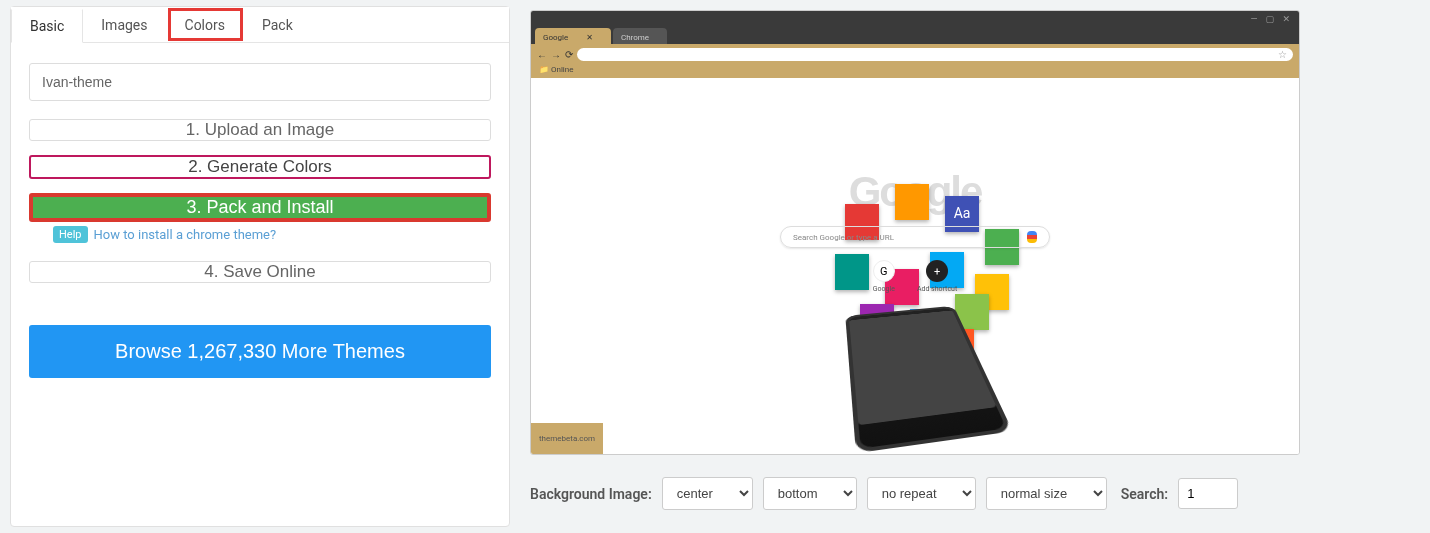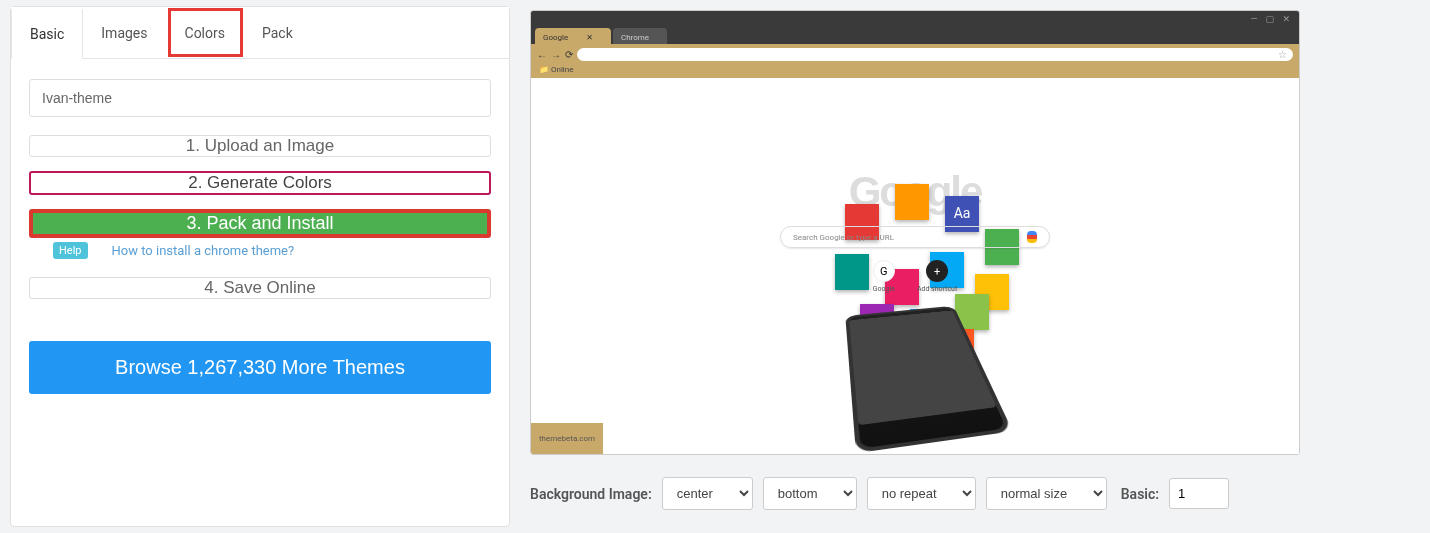--- a/index.html
+++ b/index.html
@@ -16,21 +16,21 @@
       background: #fff;
       margin: 6px 0 6px 10px;
       border: 1px solid #e0e0e0;
       border-radius: 4px;
       overflow: visible;
     }
     .tabs {
       display: flex;
       border-bottom: 1px solid #e5e5e5;
       background: #fff;
-      height: 52px;
+      height: 36px;
       align-items: stretch;
     }
     .tab {
       padding: 10px 18px;
       cursor: pointer;
       color: #555;
       font-size: 14px;
       border-right: 1px solid transparent;
       display: flex;
       align-items: center;
@@ -80,21 +80,21 @@
     .step-button.primary {
       background: #4CAF50;
       color: #fff;
       border: 4px solid #d9392f;
       font-size: 18px;
       margin-bottom: 4px;
     }
     .help-row {
       display: flex;
       align-items: center;
-      gap: 24px;
+      gap: 6px;
       margin-bottom: 18px;
       padding-left: 24px;
     }
     .help-badge {
       background: #4fc3d9;
       color: #fff;
       font-size: 11px;
       padding: 2px 6px;
       border-radius: 3px;
     }
@@ -401,16 +401,16 @@
       <div class="watermark">themebeta.com</div>
     </div>
   </div>
 
   <div class="bg-controls">
     <span class="bg-label">Background Image:</span>
     <select class="bg-select"><option>center</option></select>
     <select class="bg-select"><option>bottom</option></select>
     <select class="bg-select"><option>no repeat</option></select>
     <select class="bg-select"><option>normal size</option></select>
-    <span class="scale-label">Basic:</span>
+    <span class="scale-label">Search:</span>
     <input class="scale-input" value="1" style="">
   </div>
 </div>
 
 </body></html>

